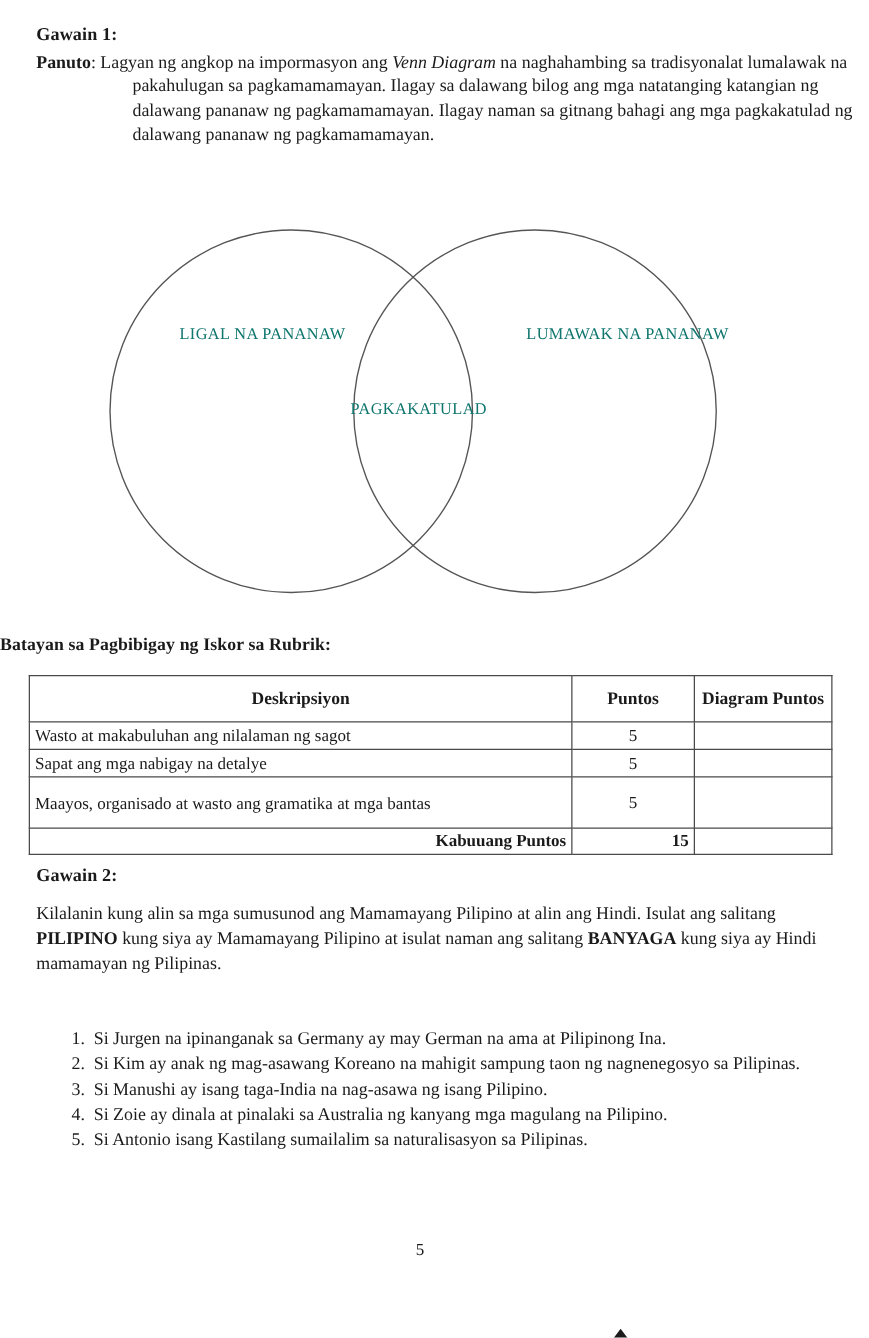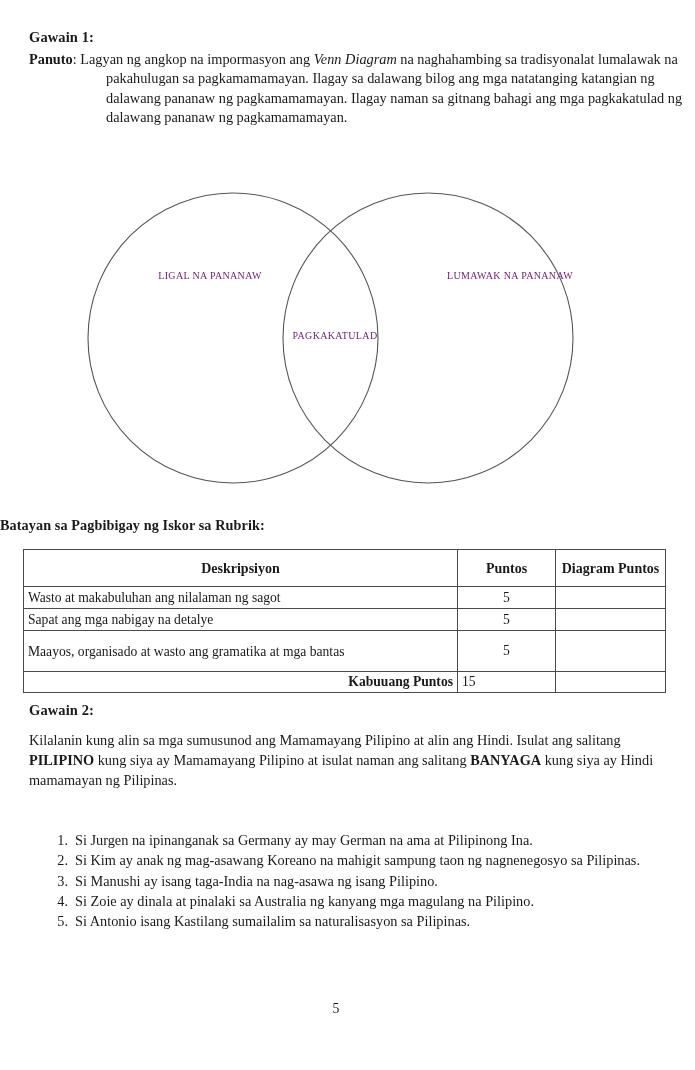--- a/index.html
+++ b/index.html
@@ -12,21 +12,21 @@
     height: 1070px;
     position: relative;
     overflow: hidden;
     font-family: "Liberation Serif", "DejaVu Serif", serif;
     color: #1a1a1a;
     -webkit-font-smoothing: antialiased;
   }
 
   .page {
     position: absolute;
-    left: 0; top: 12px;
+    left: 0; top: 3px;
     width: 695px;
     height: 1040px;
   }
 
   
   .gawain1-title {
     position: absolute;
     left: 29px;
     top: 17px;
     font-size: 14.5px;
@@ -60,28 +60,28 @@
     height: 312px;
   }
   .venn-svg {
     position: absolute;
     left: 0; top: 0;
     width: 510px;
     height: 312px;
   }
   .venn-label {
     position: absolute;
-    font-size: 10px;
+    font-size: 13px;
     line-height: 19px;
     text-align: center;
     letter-spacing: 0.35px;
-    color: #701a75;
+    color: #0f766e;
   }
   .venn-left-label  { left: 52px;  top: 82px;  width: 156px; }
-  .venn-right-label { left: 332px; top: 82px;  width: 180px; margin-left: 8px; }
+  .venn-right-label { left: 332px; top: 82px;  width: 180px; }
   .venn-mid-label   { left: 180px; top: 142px; width: 150px; }
 
   
   .rubric-title {
     position: absolute;
     left: 0;
     top: 505px;
     width: 695px;
     text-align: left;
     font-size: 14.2px;
@@ -127,22 +127,22 @@
   }
   .row-h1 td { height: 17px; margin-top: 44px; }
   .row-h2 td { height: 17px; }
   .row-h3 td { height: 38px; margin-left: 32px; }
   .cell-total-label {
     text-align: right;
     font-weight: bold;
     padding-right: 8px;
   }
   .cell-total-num {
-    text-align: left;
-    font-weight: normal;
+    text-align: right;
+    font-weight: bold;
   }
   .row-total td { height: 18px; }
 
   
   .gawain2-title {
     position: absolute;
     left: 29px;
     top: 690px;
     font-size: 14.5px;
     font-weight: bold;

